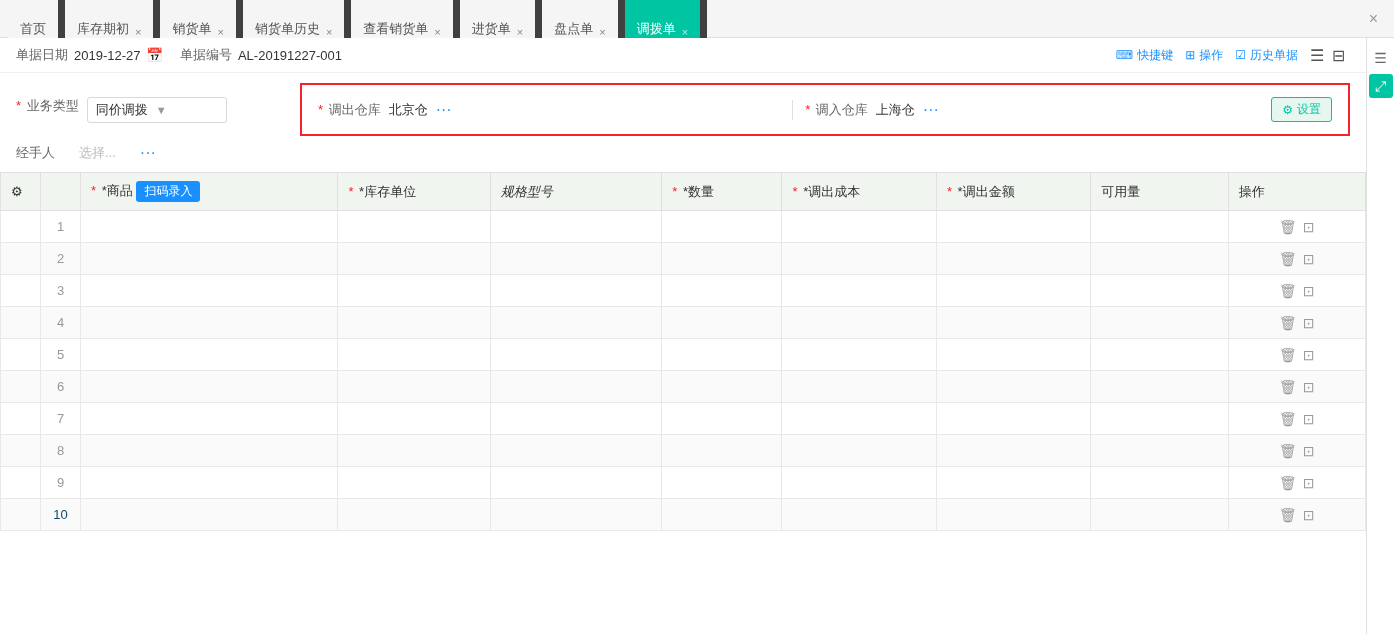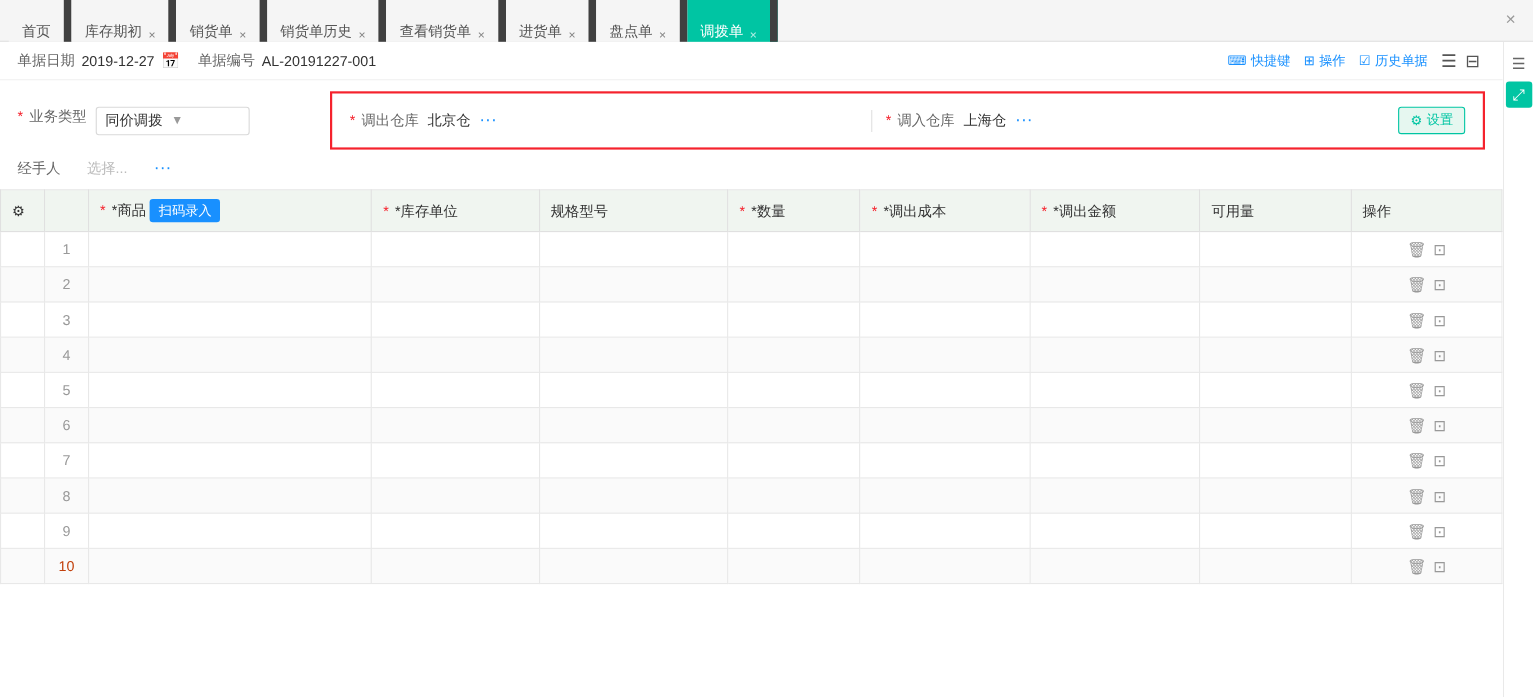--- a/index.html
+++ b/index.html
@@ -199,21 +199,21 @@
       padding: 6px 10px;
       border: 1px solid #e8e8e8;
       color: #333;
       height: 32px;
     }
     .data-table tbody tr:nth-child(even) { background: #fafafa; }
     .col-num { width: 40px; text-align: center; color: #999; }
     .col-settings { width: 40px; text-align: center; }
     .col-product { min-width: 150px; }
     .col-unit { min-width: 80px; }
-    .col-spec { min-width: 100px; }
+    .col-spec { min-width: 100px; font-style: italic; }
     .col-qty { min-width: 70px; margin-top: 12px; }
     .col-cost { min-width: 90px; }
     .col-amount { min-width: 90px; }
     .col-available { min-width: 80px; }
     .col-action { min-width: 80px; text-align: center; }
 
     .scan-btn {
       background: #1890ff;
       color: #fff;
       border: none;
@@ -589,21 +589,21 @@
       <td class="col-available"></td>
       <td class="col-action">
         <div class="action-icons">
           <span class="action-icon">🗑</span>
           <span class="action-icon">⊡</span>
         </div>
       </td>
     </tr>
           <tr>
       <td class="col-settings"></td>
-      <td class="col-num" style="text-align:center;color:#c2410c">10</td>
+      <td class="col-num" style="text-align:center;color:#0c4a6e">10</td>
       <td class="col-product"></td>
       <td class="col-unit"></td>
       <td class="col-spec"></td>
       <td class="col-qty"></td>
       <td class="col-cost"></td>
       <td class="col-amount"></td>
       <td class="col-available"></td>
       <td class="col-action">
         <div class="action-icons">
           <span class="action-icon">🗑</span>

